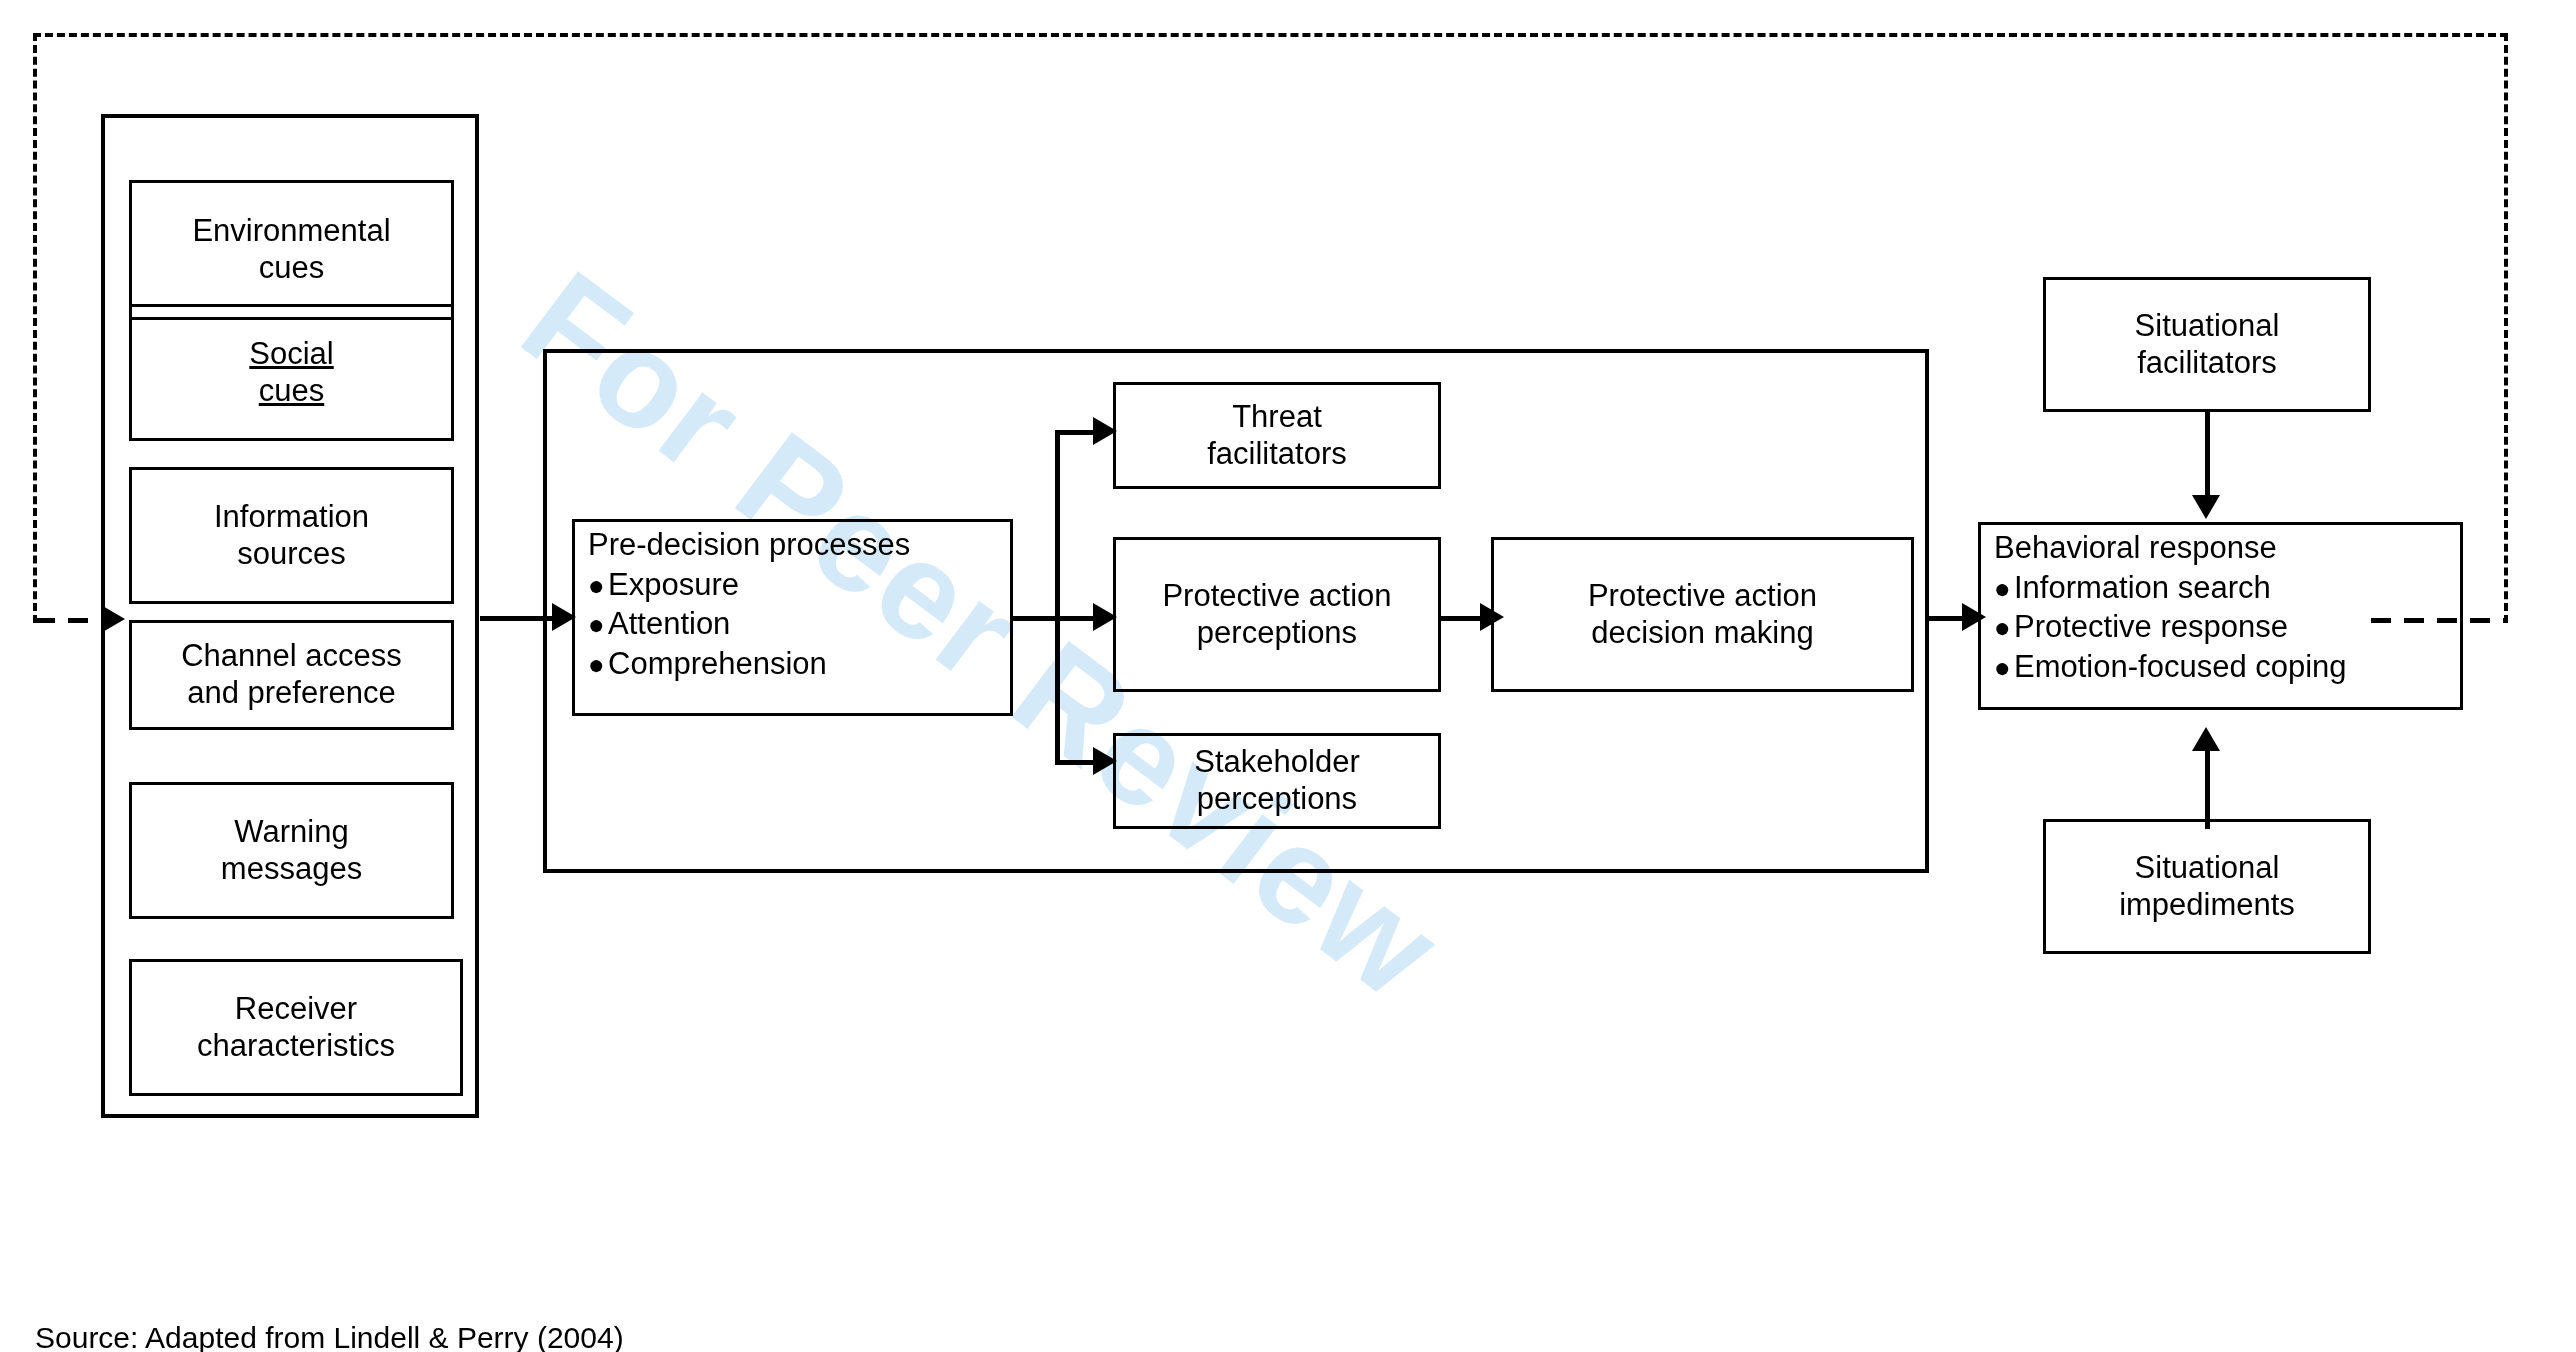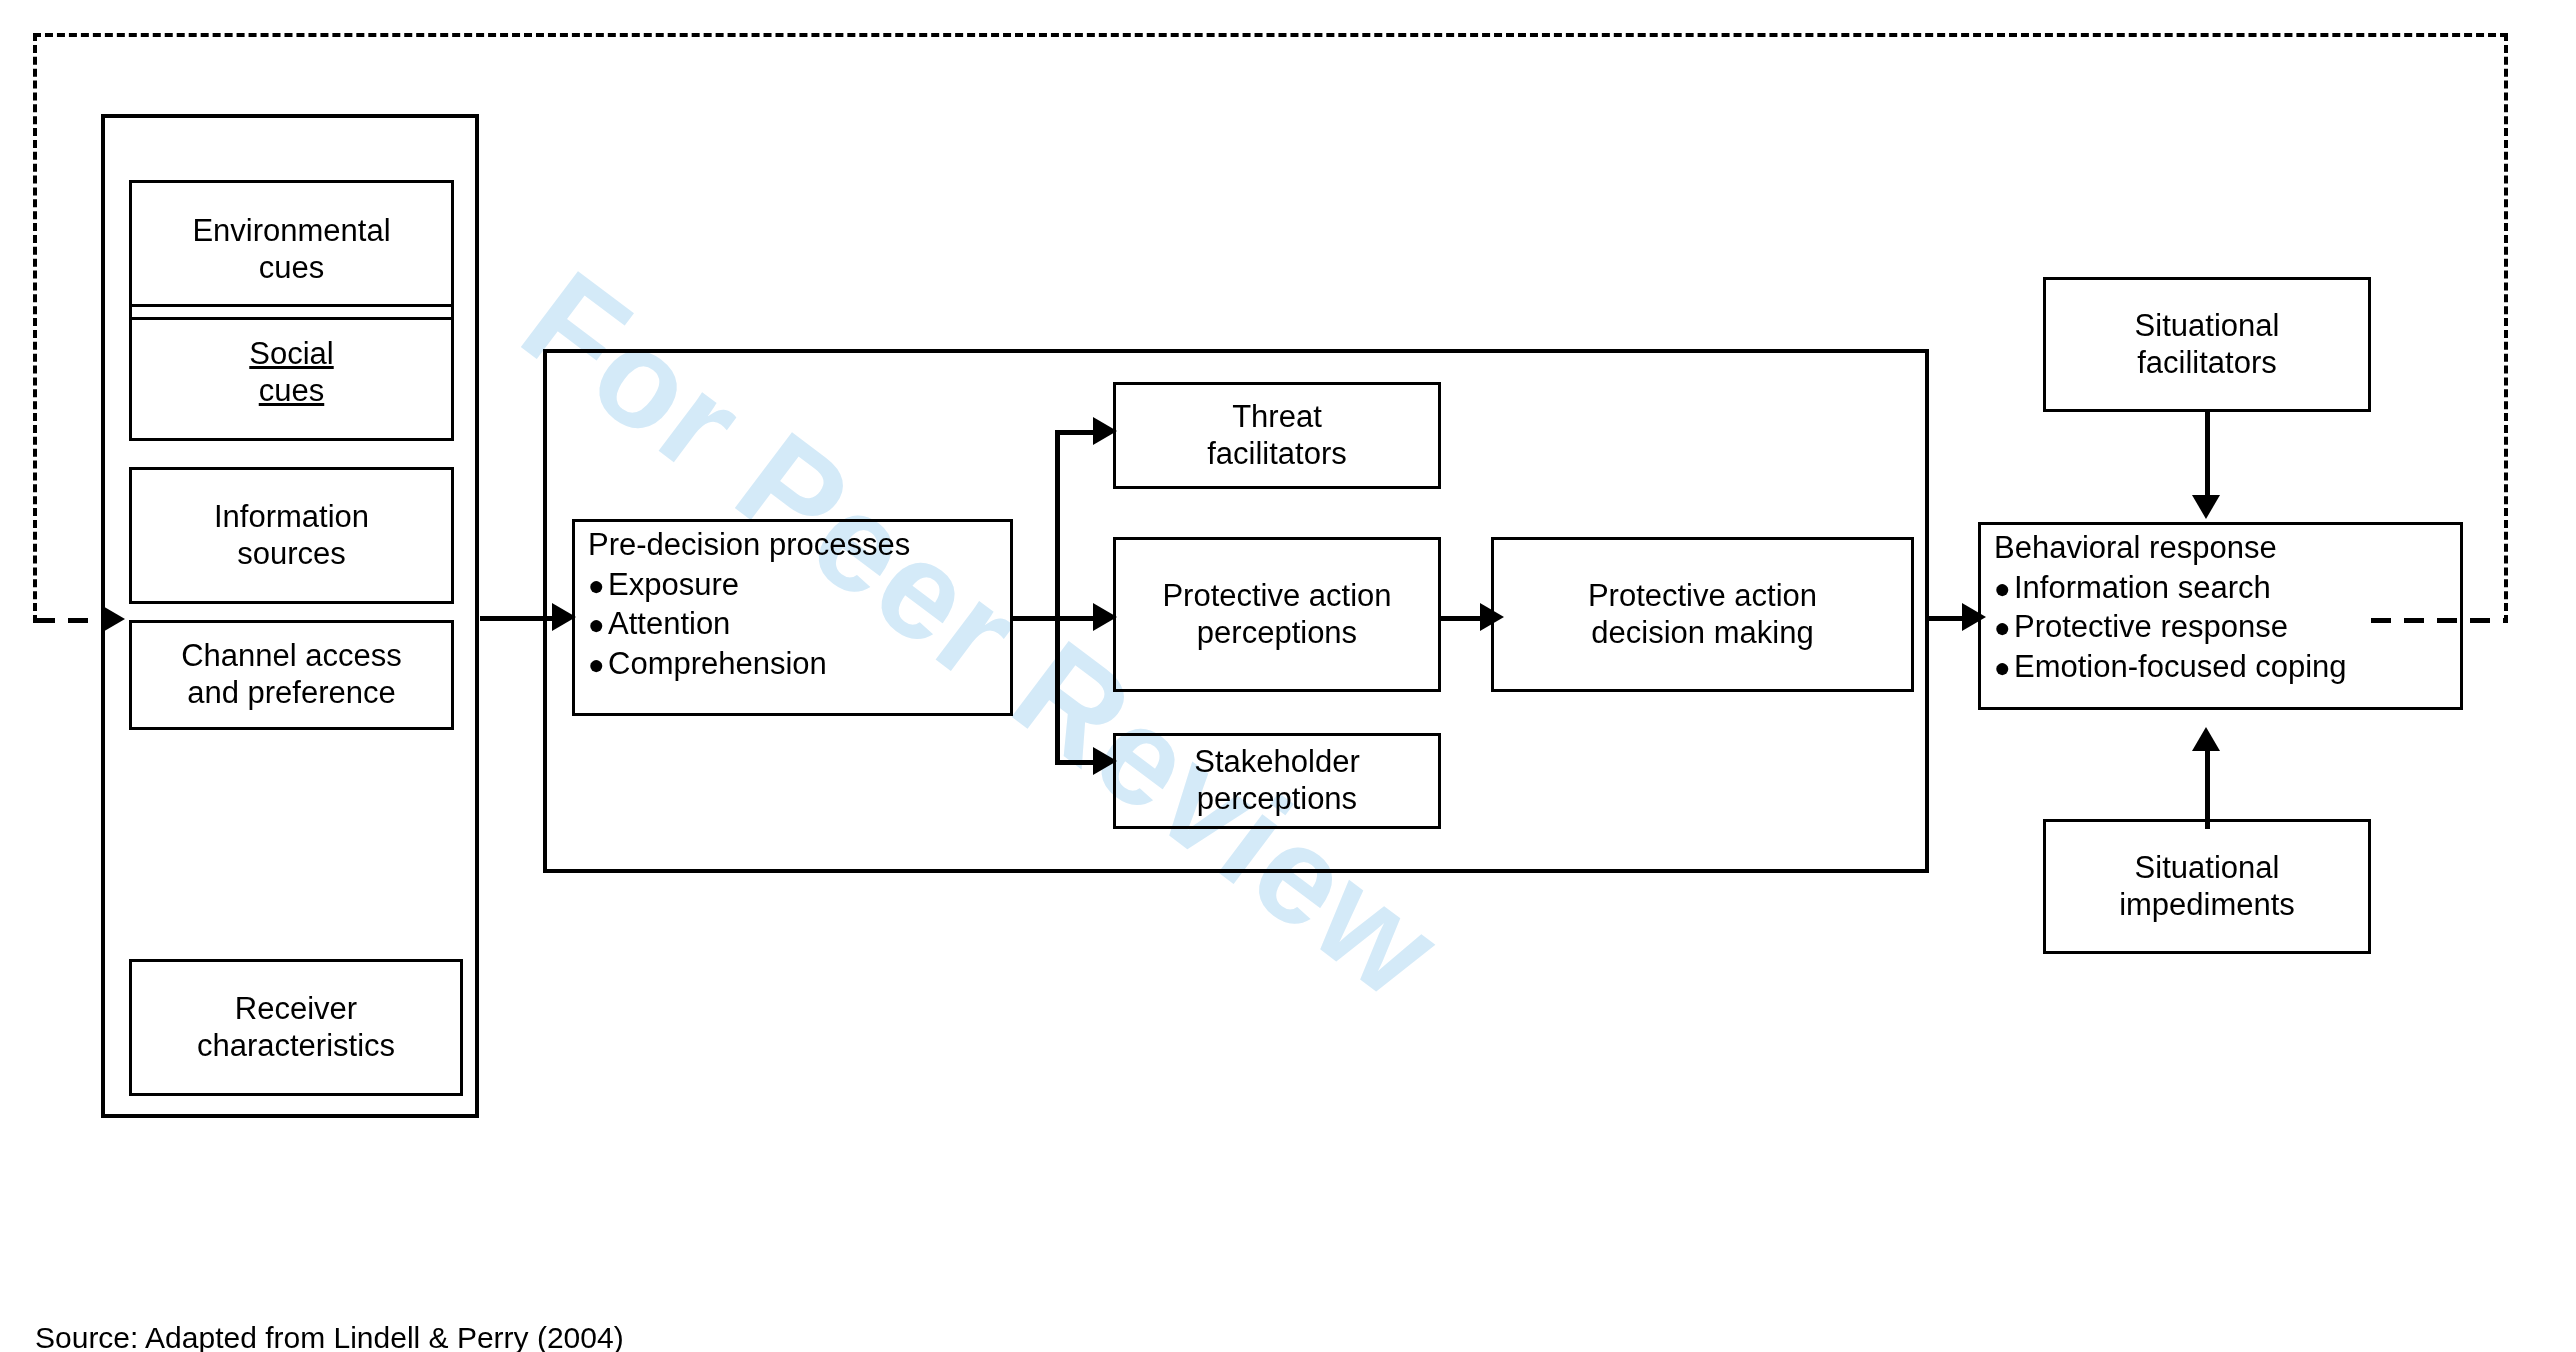--- a/index.html
+++ b/index.html
@@ -167,20 +167,24 @@
 cues</span>
   </div>
   <div class="box" style="left:129px; top:467px; width:325px; height:137px;">
     <span class="txt">Information
 sources</span>
   </div>
   <div class="box" style="left:129px; top:620px; width:325px; height:110px;">
     <span class="txt">Channel access
 and preference</span>
   </div>
+  <div class="box" style="left:129px; top:782px; width:325px; height:137px;">
+    <span class="txt">Warning
+messages</span>
+  </div>
   <div class="box" style="left:129px; top:959px; width:334px; height:137px;">
     <span class="txt">Receiver
 characteristics</span>
   </div>
 
   <div class="hline" style="left:480px; top:616px; width:78px;"></div>
   <div class="arrow-r" style="left:552px; top:603px;"></div>
 
   <div class="frame" style="left:543px; top:349px; width:1386px; height:524px;"></div>
 

